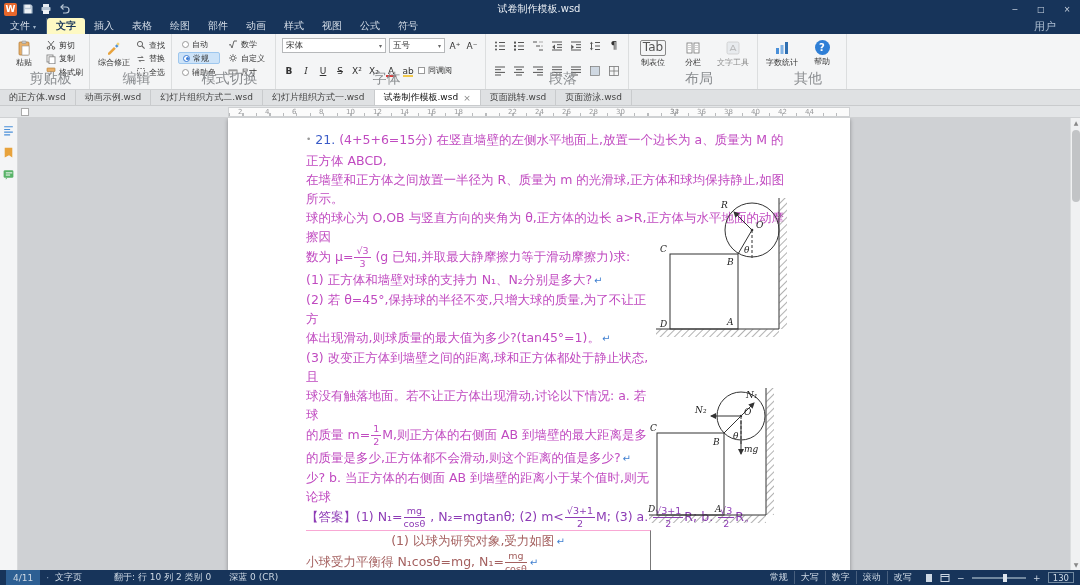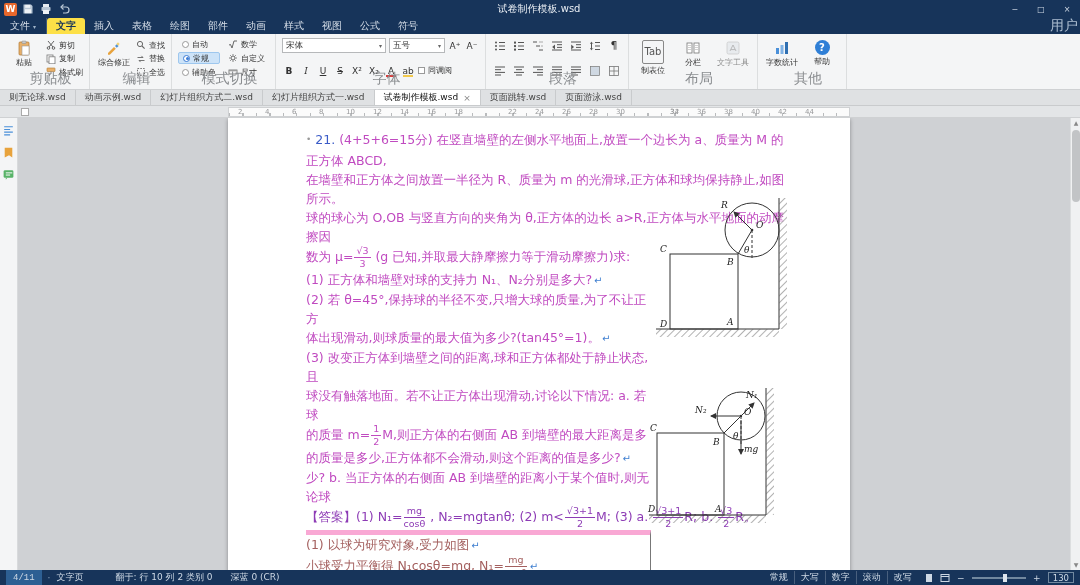--- a/index.html
+++ b/index.html
@@ -12,22 +12,22 @@
 .tbic{width:12px;height:12px;margin-right:6px;}
 .tb-title{flex:1;text-align:center;font-size:10px;color:#e8edf3;}
 .win-btns{display:flex;height:100%;}
 .win-btn{width:26px;height:100%;display:flex;align-items:center;justify-content:center;font-size:8px;color:#cfd8e4;}
 
 .menubar{position:absolute;top:18px;left:0;right:0;height:16px;background:#17345a;display:flex;align-items:stretch;color:#d7dfe9;font-size:10px;}
 .file-btn{padding:0 10px;display:flex;gap:3px;align-items:center;border-right:1px solid rgba(255,255,255,.18);}
 .file-btn .caret{font-size:6px;color:#9fb3c8;}
 .mtabs{display:flex;align-items:stretch;}
 .mtab{padding:0 9px;display:flex;align-items:center;}
-.mtab.active{background:#fde047;color:#17345a;font-weight:bold;border-radius:3px 3px 0 0;}
-.menubar .user{margin-left:auto;margin-right:2px;font-size:14px;color:#aebfd2;display:flex;align-items:center;}
+.mtab.active{background:#fef9c3;color:#17345a;font-weight:bold;border-radius:3px 3px 0 0;}
+.menubar .user{margin-left:auto;margin-right:24px;font-size:11px;color:#aebfd2;display:flex;align-items:center;}
 
 .ribbon{position:absolute;top:34px;left:0;right:0;height:56px;background:#f4f5f6;border-bottom:1px solid #cfd1d3;display:flex;}
 .rgroup{position:relative;height:100%;padding:4px 6px 12px 6px;border-right:1px solid #dcdedf;display:flex;gap:4px;align-items:flex-start;}
 .glabel{position:absolute;bottom:1px;left:12px;right:0;text-align:center;font-size:14px;color:#8a8d90;}
 .bigbtn{width:36px;display:flex;flex-direction:column;align-items:center;gap:2px;font-size:8px;color:#333;text-align:center;line-height:1.15;padding-top:2px;}
 .ic16{width:16px;height:16px;flex:none;}
 .ic10{width:10px;height:10px;flex:none;}
 .smallcol{display:flex;flex-direction:column;justify-content:space-between;height:40px;padding-top:1px;}
 .smallbtn{display:flex;align-items:center;gap:3px;font-size:8px;color:#333;height:12px;white-space:nowrap;}
 .modecol{display:flex;flex-direction:column;justify-content:space-between;height:40px;}
@@ -47,21 +47,21 @@
 .tbtn.i{font-style:italic;font-family:"DejaVu Serif",serif;}
 .tbtn.u{text-decoration:underline;}
 .tbtn.s{text-decoration:line-through;}
 .bar{position:absolute;bottom:1px;left:2px;right:2px;height:2.5px;}
 .bar.red{background:#d83c3c;}
 .bar.yellow{background:#f2c94c;}
 .cb{width:7px;height:7px;border:1px solid #999;background:#fff;flex:none;}
 .cbl{font-size:8px;color:#333;}
 .pbtn{width:16px;height:15px;display:flex;align-items:center;justify-content:center;}
 .pbtn svg{width:12px;height:12px;}
-.tabglyph{border:1px solid #888;font-size:10px;padding:0 2px;border-radius:2px;color:#555;height:24px;display:flex;align-items:center;}
+.tabglyph{border:1px solid #888;font-size:12px;padding:0 2px;border-radius:2px;color:#555;height:16px;display:flex;align-items:center;}
 .helpic{width:15px;height:15px;border-radius:50%;background:#2f7fd6;color:#fff;font-size:10px;font-weight:bold;display:flex;align-items:center;justify-content:center;}
 .grayed{opacity:.55;}
 
 .doctabs{position:absolute;top:90px;left:0;right:0;height:16px;background:#dfe1e3;display:flex;align-items:stretch;border-bottom:1px solid #c9cbcd;}
 .dtab{display:flex;align-items:center;gap:5px;padding:0 9px;font-size:9px;color:#444;border-right:1px solid #c9cbcd;white-space:nowrap;}
 .dtab.active{background:#fff;color:#111;}
 .dclose{color:#888;font-size:9px;}
 
 .ruler{position:absolute;top:106px;left:0;right:0;height:12px;background:#e3e5e7;border-bottom:1px solid #cfd1d3;}
 .tabsel{position:absolute;left:21px;top:2px;width:8px;height:8px;border:1px solid #aaa;background:#fff;}
@@ -77,33 +77,33 @@
 .vscroll{width:10px;background:#f0f1f2;border-left:1px solid #dcdedf;position:relative;}
 .varrow{position:absolute;left:0;width:10px;height:10px;font-size:6px;color:#888;text-align:center;line-height:10px;}
 .varrow.dn{bottom:0;}
 .vthumb{position:absolute;left:1px;width:8px;top:12px;height:72px;background:#c2c4c6;border-radius:4px;}
 
 .dline{font-size:12.5px;line-height:19px;color:#333;position:relative;}
 .dline.problem{color:#c04ac0;}
 .dline.answer{color:#8d3bb5;}
 .dline.solution{color:#a4605f;}
 .dline.narrow{width:345px;}
-.dline.ruletop{border-top:5px solid #f9a8d4;}
+.dline.ruletop{border-top:1px solid #f9a8d4;text-align:center;}
 .dline.rb{border-right:1px solid #777;}
 .qnum{color:#3a5bc7;}
 .lbullet{color:#999;font-size:9px;margin-right:4px;position:relative;top:-2px;}
 .endmark{color:#3f7fd0;font-size:10px;margin-left:2px;}
 .frac{display:inline-flex;flex-direction:column;vertical-align:middle;text-align:center;font-size:9.5px;line-height:1.1;margin:0 1px;}
 .fnum{border-bottom:1px solid currentColor;padding:0 2px 1px;}
 .fden{padding-top:1px;}
 .fig{position:absolute;}
 .fig text{font-family:"DejaVu Serif","Liberation Serif",serif;font-style:italic;font-size:9px;fill:#222;}
 
 .statusbar{position:absolute;bottom:0;left:0;right:0;height:15px;background:#17345a;display:flex;align-items:center;color:#cdd8e4;font-size:9px;padding:0 6px;gap:6px;}
-.schip{background:#2d5f93;height:100%;display:flex;align-items:center;padding:0 7px;font-family:Liberation Mono, monospace;}
+.schip{background:#2d5f93;height:100%;display:flex;align-items:center;padding:0 7px;}
 .sdot{color:#8aa2bc;}
 .scenter{margin-left:26px;display:flex;gap:18px;}
 .sright{margin-left:auto;display:flex;align-items:center;gap:6px;}
 .stoggles{display:flex;align-items:center;}
 .stoggle{padding:0 6px;border-left:1px solid rgba(255,255,255,.22);}
 .stoggle:first-child{border-left:none;}
 .vic{width:10px;height:10px;}
 .szbtn{width:10px;text-align:center;color:#cdd8e4;}
 .sl-track{width:54px;height:2px;background:#71889f;position:relative;}
 .sl-thumb{position:absolute;left:58%;top:-3px;width:4px;height:8px;background:#dfe6ee;}
@@ -461,21 +461,21 @@
     <div class="bigbtn">
       <span class="helpic">?</span>
       <span>帮助</span>
     </div>
     <div class="glabel">其他</div>
   </div>
 </div>
 
 <div class="doctabs">
     <div class="dtab">
-      <span>则无论球.wsd</span>
+      <span>的正方体.wsd</span>
     </div>
     <div class="dtab">
       <span>动画示例.wsd</span>
     </div>
     <div class="dtab">
       <span>幻灯片组织方式二.wsd</span>
     </div>
     <div class="dtab">
       <span>幻灯片组织方式一.wsd</span>
     </div>

